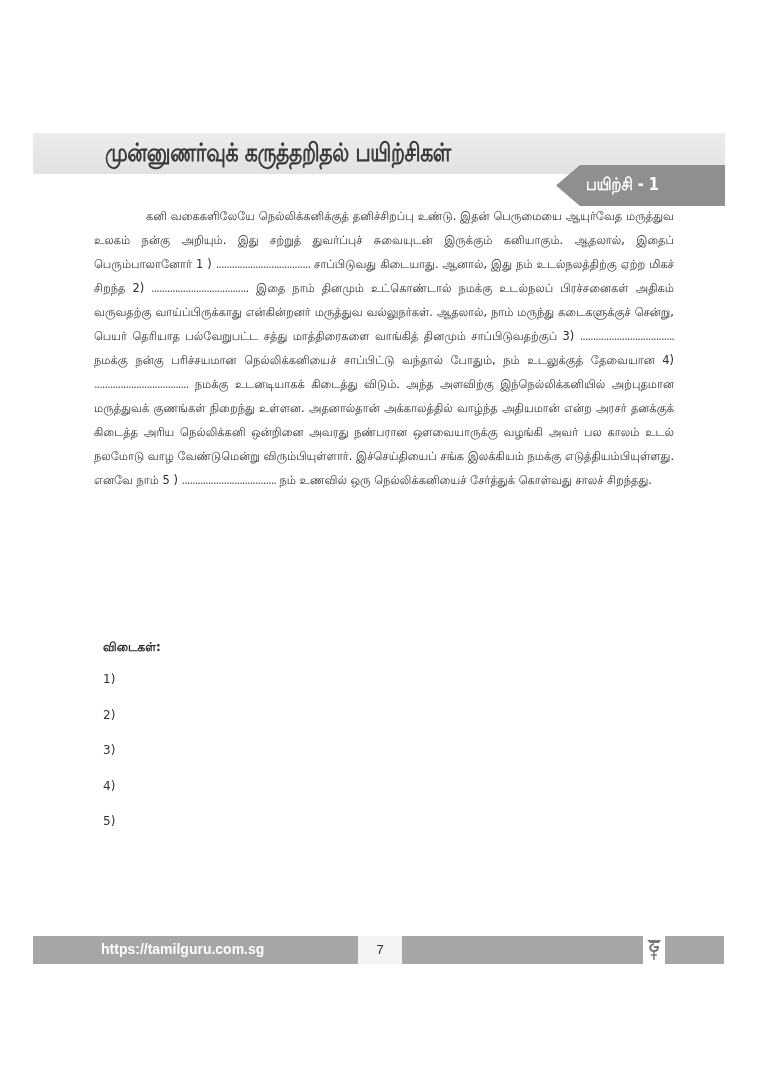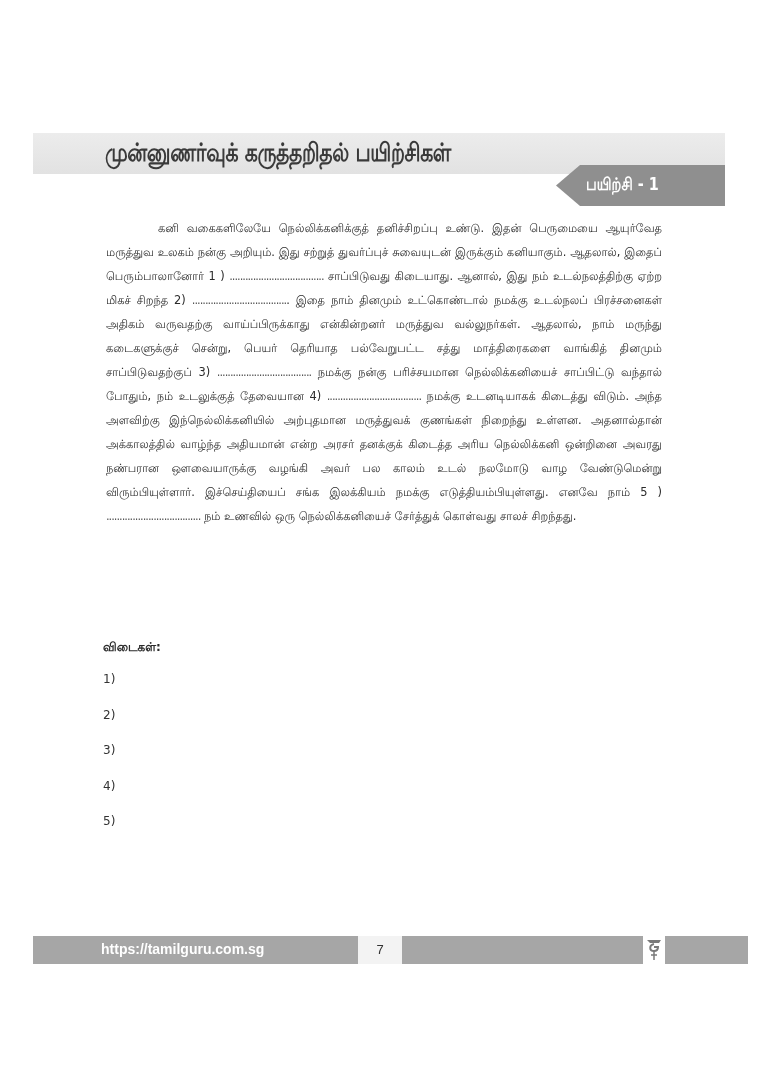--- a/index.html
+++ b/index.html
@@ -23,29 +23,29 @@
       margin-top: 32px;
     }
     .exercise-tab-label {
       position: absolute; left: 30px; top: 9px; color: #ffffff; font-weight: bold; font-size: 17px;
       white-space: nowrap; transform: scaleX(0.85); transform-origin: left center;
     }
     .passage {
       position: absolute; left: 94px; top: 204px; width: 580px;
       font-size: 11.4px; line-height: 24px; text-align: justify; color: #2a2a2a;
     }
-    .passage p { margin: 12px; text-indent: 52px; }
+    .passage p { margin: 0; text-indent: 52px; }
     .blank { color: #555; letter-spacing: -1px; }
     .answers-title {
       position: absolute; left: 103px; top: 640px; font-size: 12px; font-weight: bold; color: #2a2a2a; text-align: right;
     }
     .answer-list { position: absolute; left: 103px; top: 672px; margin: 0; padding: 0; list-style: none; }
     .answer-item { height: 35.5px; font-size: 12px; color: #333; }
     .footer-bar {
-      position: absolute; left: 33px; top: 936px; width: 691px; height: 28px; background: #a6a6a6; padding-left: 24px;
+      position: absolute; left: 33px; top: 936px; width: 691px; height: 28px; background: #a6a6a6;
     }
     .footer-url {
       position: absolute; left: 68px; top: 5px; color: #ffffff; font-weight: bold; font-size: 14px;
       font-family: "Liberation Sans", sans-serif;
     }
     .page-box {
       position: absolute; left: 325px; top: 0; width: 44px; height: 28px; background: #f3f3f3;
       text-align: center; line-height: 28px; font-size: 13px; color: #333;
       font-family: "Liberation Sans", sans-serif;
     }

